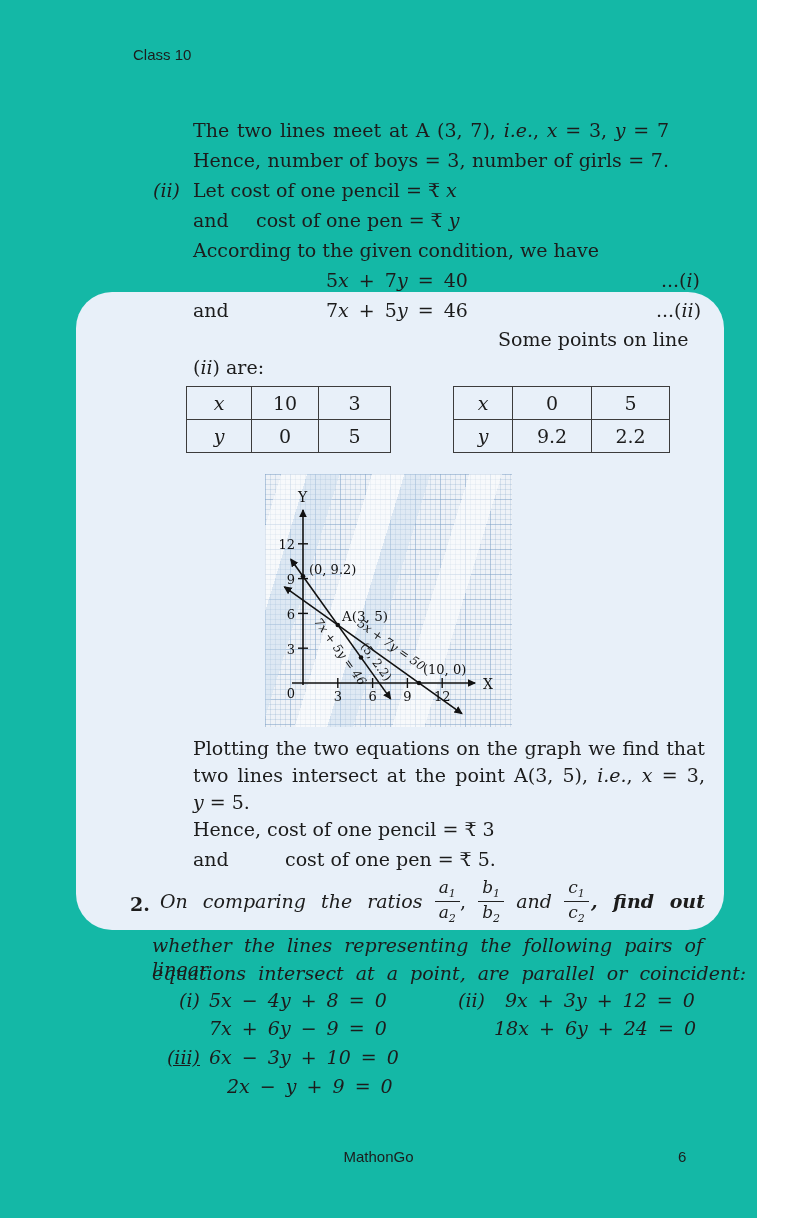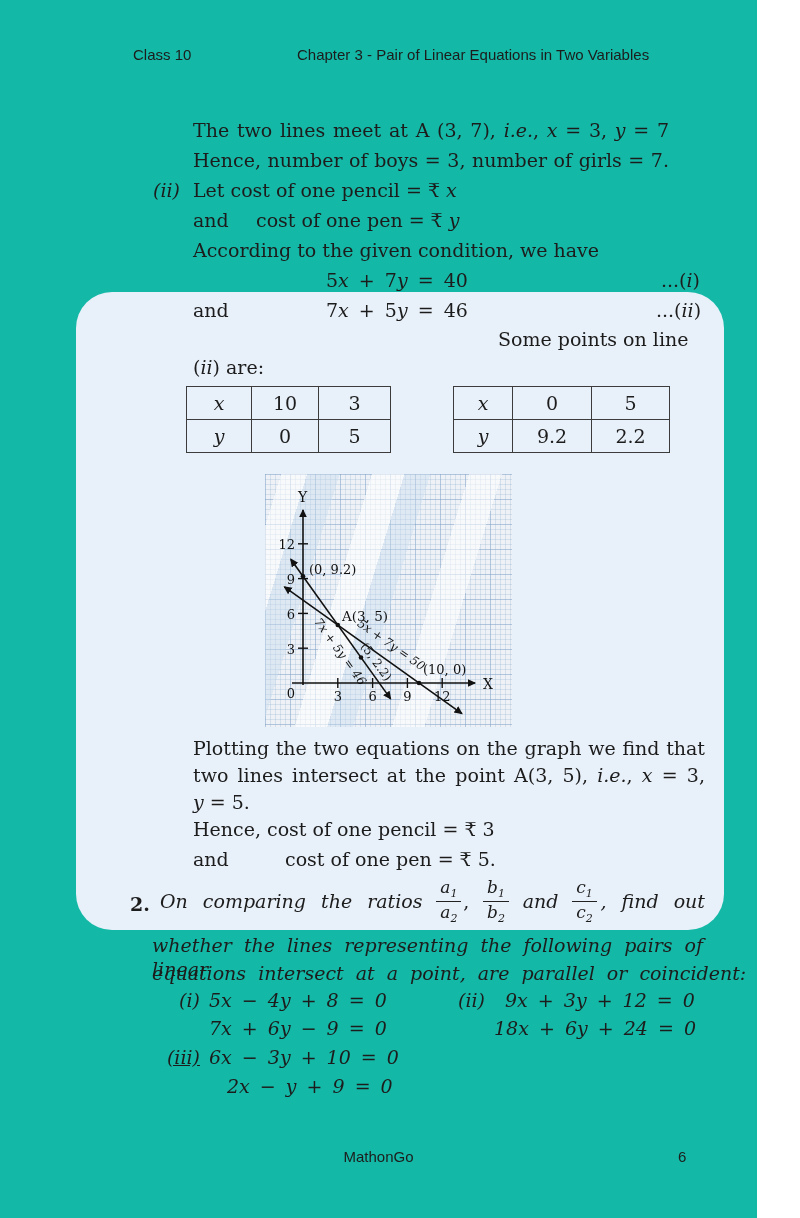--- a/index.html
+++ b/index.html
@@ -49,21 +49,20 @@
   .wmark{position:absolute;left:0;right:0;text-align:center;}
 </style>
 </head>
 <body>
 
 <div class="page">
 
   <div class="highlight-band"></div>
 
   <div class="abs sans" style="left:133px;top:46px;font-size:15px;">Class 10</div>
-  <div class="abs sans" style="left:297px;top:46px;font-size:15px;">Chapter 3 - Pair of Linear Equations in Two Variables</div>
 
   <div class="abs t19 jus" style="left:193px;top:118px;width:476px;"><span>The two lines meet at A (3, 7), </span><span style="font-style: italic;">i.e.</span><span>, </span><span style="font-style: italic;">x</span><span> = 3, </span><span style="font-style: italic;">y</span><span> = 7</span></div>
   <div class="abs t19 jus" style="left:193px;top:148px;width:476px;"><span>Hence, number of boys = 3, number of girls = 7.</span></div>
 
   <div class="abs t19" style="left:153px;top:178px;"><span style="font-style: italic;">(ii)</span></div>
   <div class="abs t19" style="left:193px;top:178px;"><span>Let cost of one pencil = ₹ </span><span style="font-style: italic;">x</span></div>
 
   <div class="abs t19" style="left:193px;top:208px;">and</div>
   <div class="abs t19" style="left:256px;top:208px;"><span>cost of one pen = ₹ </span><span style="font-style: italic;">y</span></div>
 
@@ -182,21 +181,21 @@
     <span class="t19" style="margin-left:-12px;">,</span>
     <span class="frac">
       <span class="num"><span>b</span><sub>1</sub></span>
       <span class="den"><span>b</span><sub>2</sub></span>
     </span>
     <span class="ital t19">and</span>
     <span class="frac">
       <span class="num"><span>c</span><sub>1</sub></span>
       <span class="den"><span>c</span><sub>2</sub></span>
     </span>
-    <span class="ital t19" style="word-spacing:9px;margin-left:-10px;">, find out</span>
+    <span class="ital t19" style="word-spacing:9px;margin-left:-10px;font-weight:bold;">, find out</span>
   </div>
   <div class="abs t19 ital jus" style="left:152px;top:933px;width:551px;">whether the lines representing the following pairs of linear</div>
   <div class="abs t19 ital" style="left:152px;top:961px;word-spacing:6px;">equations intersect at a point, are parallel or coincident:</div>
 
   <div class="abs t19 ital" style="left:170px;top:988px;width:30px;text-align:right;">(i)</div>
   <div class="abs t19 ital math" style="left:209px;top:988px;">5x − 4y + 8 = 0</div>
   <div class="abs t19 ital" style="left:450px;top:988px;width:35px;text-align:right;">(ii)</div>
   <div class="abs t19 ital math" style="left:505px;top:988px;">9x + 3y + 12 = 0</div>
 
   <div class="abs t19 ital math" style="left:209px;top:1016px;">7x + 6y − 9 = 0</div>

